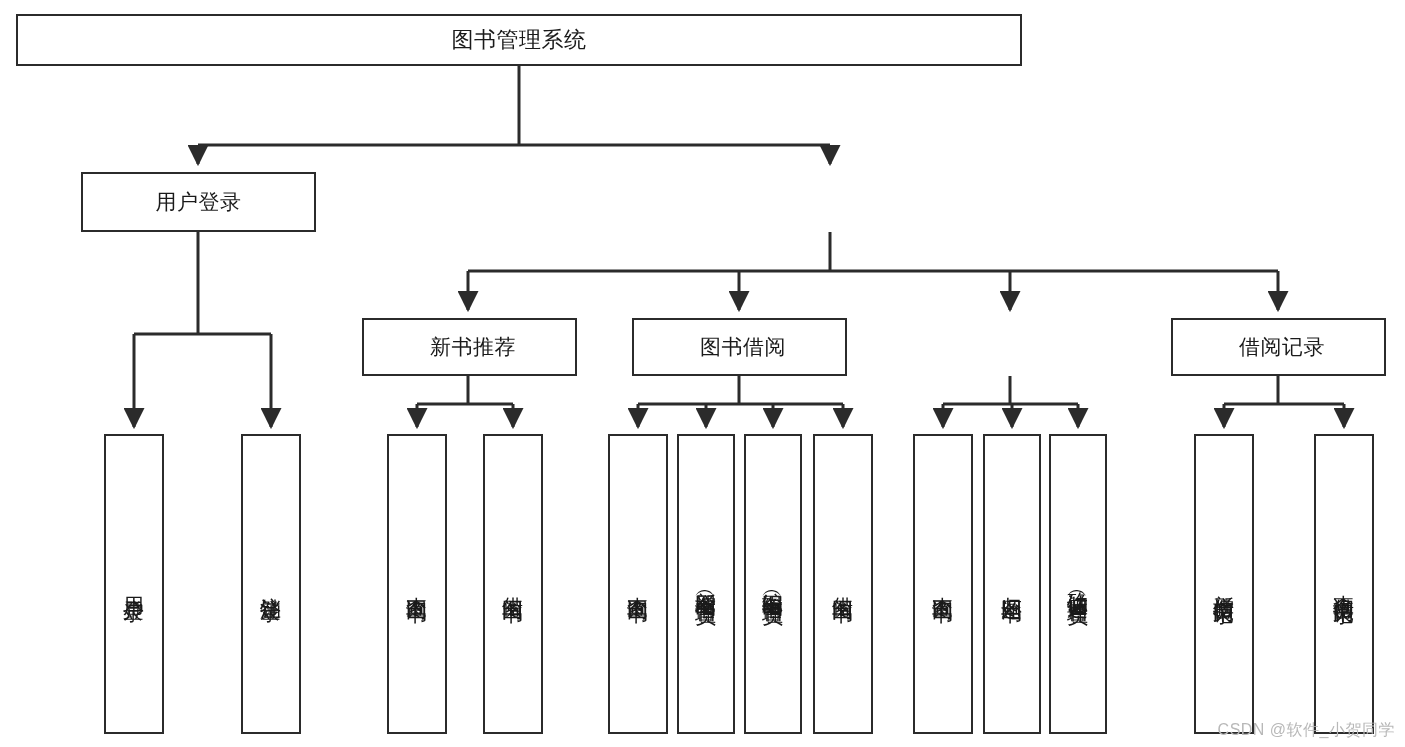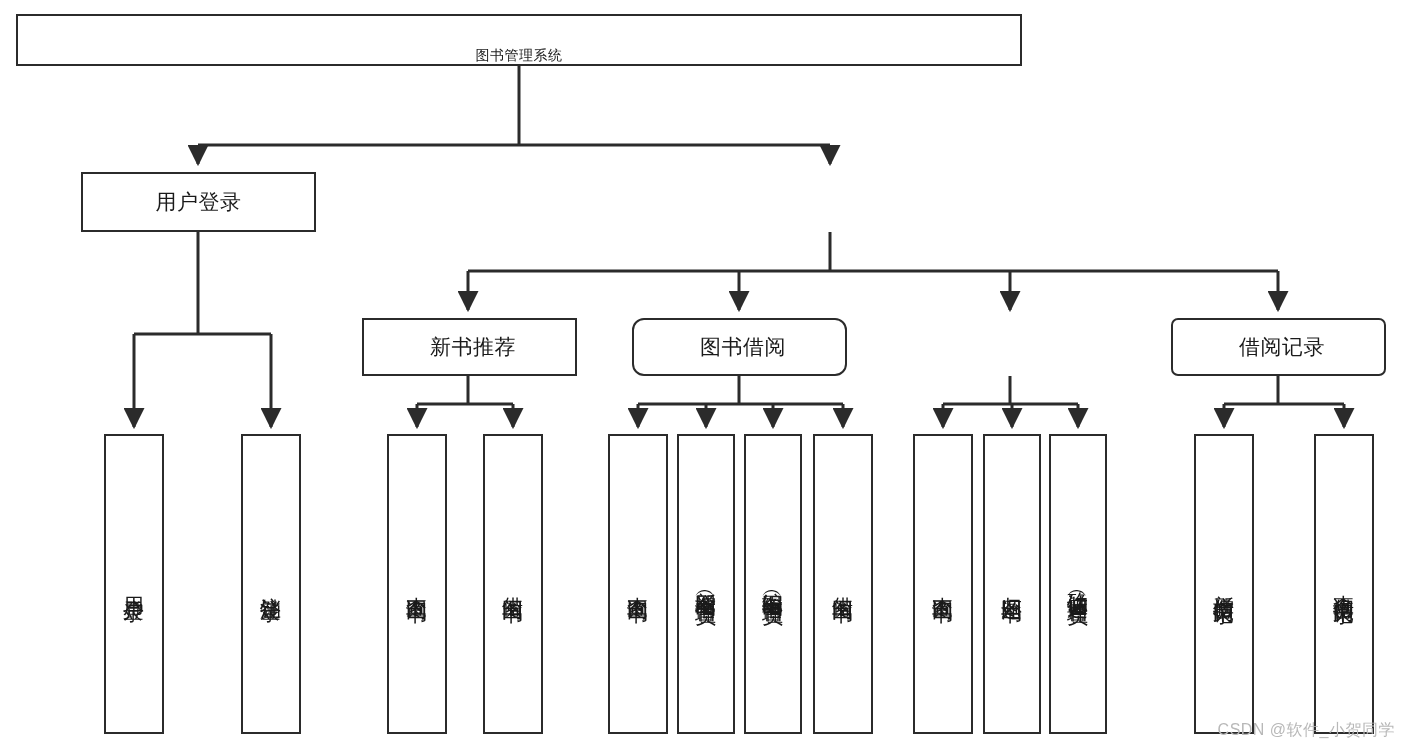--- a/index.html
+++ b/index.html
@@ -29,22 +29,21 @@
     position: absolute;
     box-sizing: border-box;
     border: 2px solid #2b2b2b;
     background: #ffffff;
     display: flex;
     align-items: center;
     justify-content: center;
     color: #1a1a1a;
   }
   .node.title-node {
-    font-size: 14px;
-    align-items: flex-end;
+    font-size: 22px;
   }
   .node.level2 {
     font-size: 21px;
   }
   .node.level3 {
     font-size: 21px;
     padding-left: 7px;
   }
   .node.leaf {
     font-size: 21px;
@@ -133,24 +132,24 @@
     <span class="label">图书管理系统</span>
   </div>
 
   <div class="node level2" style="left:81px; top:172px; width:235px; height:60px;">
     <span class="label">用户登录</span>
   </div>
 
   <div class="node level3" style="left:362px; top:318px; width:215px; height:58px;">
     <span class="label">新书推荐</span>
   </div>
-  <div class="node level3" style="left:632px; top:318px; width:215px; height:58px;border-radius:12px;">
+  <div class="node level3" style="left:632px; top:318px; width:215px; height:58px;">
     <span class="label">图书借阅</span>
   </div>
-  <div class="node level3" style="left:1171px; top:318px; width:215px; height:58px;border-radius:7px;">
+  <div class="node level3" style="left:1171px; top:318px; width:215px; height:58px;">
     <span class="label">借阅记录</span>
   </div>
 
   <div class="node leaf" style="left:104px; top:434px; width:60px; height:300px;">
     <span class="label">用户登录</span>
   </div>
   <div class="node leaf" style="left:241px; top:434px; width:60px; height:300px;">
     <span class="label">注销登录</span>
   </div>
 

